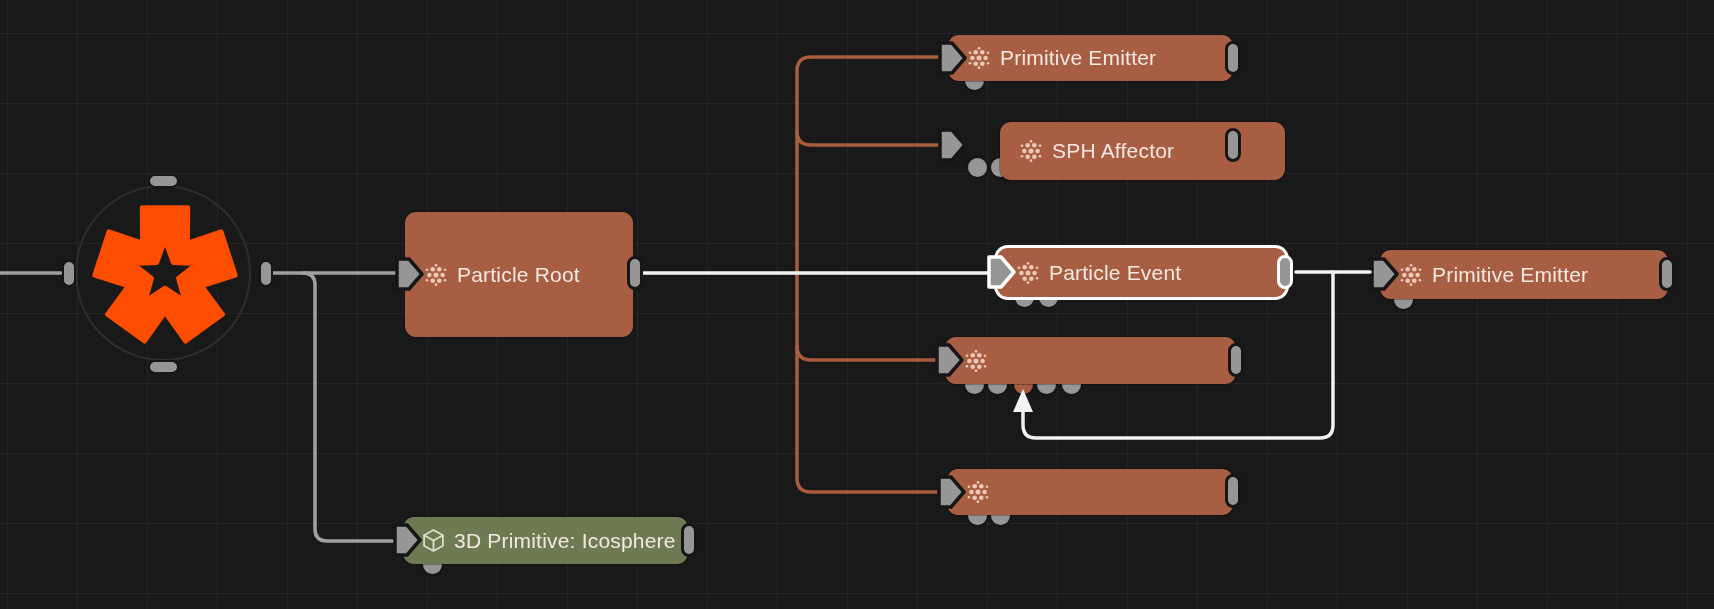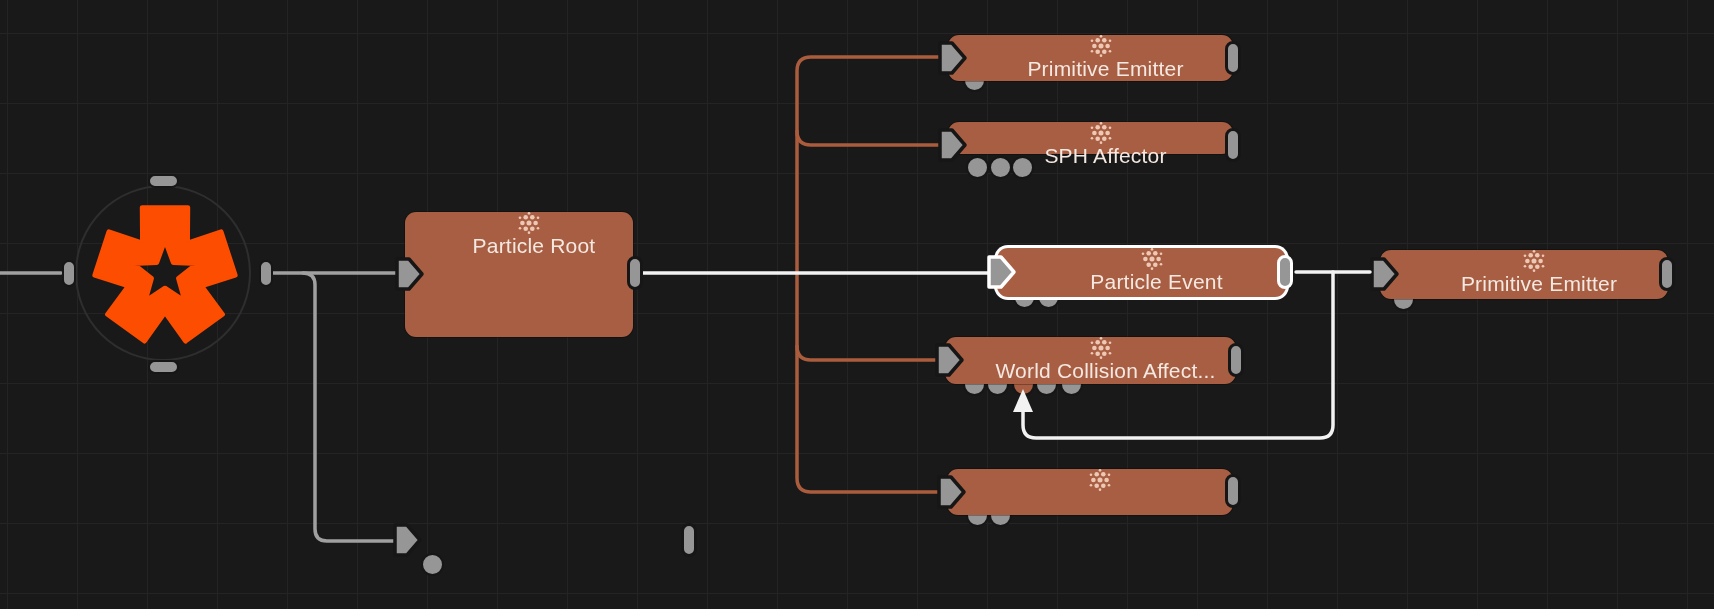--- a/index.html
+++ b/index.html
@@ -18,21 +18,20 @@
   .port{
     position:absolute;width:23px;height:23px;border-radius:50%;
     background:#969696;border:2px solid #161616;box-sizing:border-box;z-index:2;
   }
   .port.rust{background:#a85e42;}
   .node{
     position:absolute;z-index:3;border-radius:11px;background:#a85e42;
     display:flex;align-items:center;box-sizing:border-box;
     box-shadow:0 0 0 1px rgba(0,0,0,.28);
     padding-left:20px;
-    flex-direction:column;
   }
   .node.green{background:#6e7a52;}
   .node.selected{box-shadow:0 0 0 3px #ffffff;}
   .node .label{
     color:#f4e9e2;font-size:21px;font-weight:500;letter-spacing:.2px;
     white-space:nowrap;margin-left:10px;
   }
   .node .nicon{display:inline-flex;flex:0 0 auto;}
   .conn-arrow{position:absolute;z-index:4;width:34px;height:44px;}
   .conn-pill{
@@ -134,21 +133,21 @@
           <circle cx="10" cy="1.2" r="1.2"></circle>
           <circle cx="1.8" cy="5.25" r="1.2"></circle>
           <circle cx="1.8" cy="14.75" r="1.2"></circle>
           <circle cx="10" cy="18.8" r="1.2"></circle>
           <circle cx="18.2" cy="14.75" r="1.2"></circle>
         </svg>
     </span>
     <span class="label">Primitive Emitter</span>
   </div>
 
-  <div class="node" style="left:948px;top:122px;width:285px;height:32px">
+  <div class="node" style="left:1000px;top:122px;width:285px;height:58px">
     <span class="nicon">
       <svg width="22" height="22" viewBox="0 0 20 20" fill="#edc8b5">
           <circle cx="10" cy="10" r="2.3"></circle>
           <circle cx="16" cy="10" r="2.1"></circle>
           <circle cx="13" cy="15.2" r="2.1"></circle>
           <circle cx="7" cy="15.2" r="2.1"></circle>
           <circle cx="4" cy="10" r="2.1"></circle>
           <circle cx="7" cy="4.8" r="2.1"></circle>
           <circle cx="13" cy="4.8" r="2.1"></circle>
           <circle cx="18.2" cy="5.25" r="1.2"></circle>
@@ -193,21 +192,20 @@
           <circle cx="7" cy="4.8" r="2.1"></circle>
           <circle cx="13" cy="4.8" r="2.1"></circle>
           <circle cx="18.2" cy="5.25" r="1.2"></circle>
           <circle cx="10" cy="1.2" r="1.2"></circle>
           <circle cx="1.8" cy="5.25" r="1.2"></circle>
           <circle cx="1.8" cy="14.75" r="1.2"></circle>
           <circle cx="10" cy="18.8" r="1.2"></circle>
           <circle cx="18.2" cy="14.75" r="1.2"></circle>
         </svg>
     </span>
-    <span class="label">World Collision Affect...</span>
   </div>
 
   <div class="node" style="left:1380px;top:250px;width:288px;height:49px">
     <span class="nicon">
       <svg width="22" height="22" viewBox="0 0 20 20" fill="#edc8b5">
           <circle cx="10" cy="10" r="2.3"></circle>
           <circle cx="16" cy="10" r="2.1"></circle>
           <circle cx="13" cy="15.2" r="2.1"></circle>
           <circle cx="7" cy="15.2" r="2.1"></circle>
           <circle cx="4" cy="10" r="2.1"></circle>
@@ -237,20 +235,30 @@
           <circle cx="18.2" cy="5.25" r="1.2"></circle>
           <circle cx="10" cy="1.2" r="1.2"></circle>
           <circle cx="1.8" cy="5.25" r="1.2"></circle>
           <circle cx="1.8" cy="14.75" r="1.2"></circle>
           <circle cx="10" cy="18.8" r="1.2"></circle>
           <circle cx="18.2" cy="14.75" r="1.2"></circle>
         </svg>
     </span>
   </div>
 
+  <div class="node green" style="left:403px;top:517px;width:285px;height:47px">
+    <span class="nicon">
+      <svg width="21" height="23" viewBox="0 0 20 22" fill="none" stroke="#dbe0cb" stroke-width="1.7" stroke-linejoin="round">
+        <path d="M10,1 L19,6 V16 L10,21 L1,16 V6 Z"></path>
+          <path d="M1,6 L10,11 L19,6"></path>
+          <path d="M10,11 V21"></path>
+      </svg>
+    </span>
+    <span class="label">3D Primitive: Icosphere</span>
+  </div>
 
   <svg class="conn-arrow" style="left:393px;top:252px" viewBox="0 0 34 44">
       <polygon points="4,7 16,7 29,22 16,37 4,37" fill="#969696" stroke="#161616" stroke-width="3.5" stroke-linejoin="round"></polygon>
     </svg>
   <svg class="conn-arrow" style="left:936px;top:36px" viewBox="0 0 34 44">
       <polygon points="4,7 16,7 29,22 16,37 4,37" fill="#969696" stroke="#161616" stroke-width="3.5" stroke-linejoin="round"></polygon>
     </svg>
   <svg class="conn-arrow" style="left:936px;top:123px" viewBox="0 0 34 44">
       <polygon points="4,7 16,7 29,22 16,37 4,37" fill="#969696" stroke="#161616" stroke-width="3.5" stroke-linejoin="round"></polygon>
     </svg>

